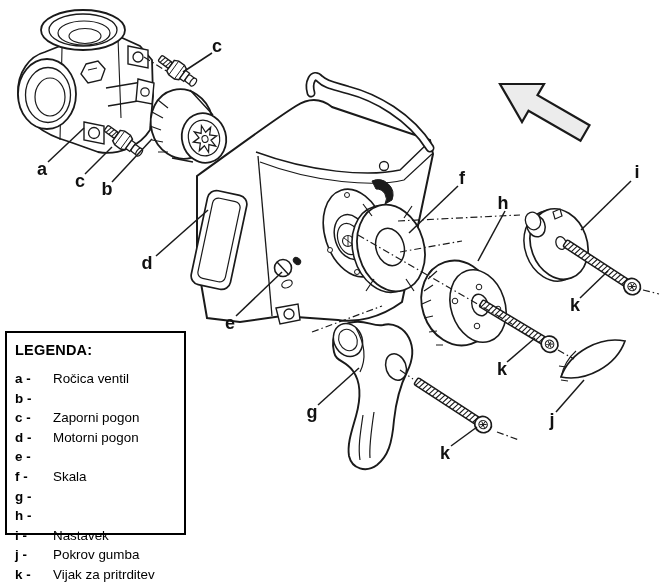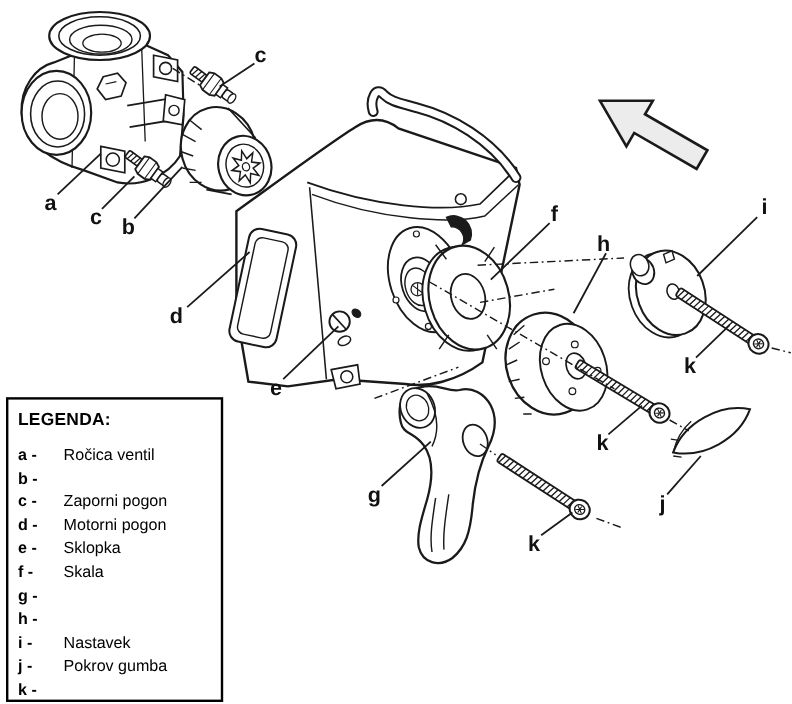--- a/index.html
+++ b/index.html
@@ -1,19 +1,19 @@
 <!DOCTYPE html>
 <html><head>
 <meta charset="utf-8">
 <style>
   html,body{margin:0;padding:0;background:#fff;}
   .stage{position:relative;width:660px;height:587px;background:#fff;overflow:hidden;
          font-family:"Liberation Sans",sans-serif;}
   .diagram-svg{position:absolute;left:0;top:0;}
-  .legend{position:absolute;left:5px;top:331px;width:181px;height:254px;
+  .legend{position:absolute;left:5px;top:331px;width:181px;height:204px;
           border:2.5px solid #000;background:#fff;box-sizing:border-box;
           padding:9px 6px 6px 8px;}
   .legend-title{font-size:14.5px;font-weight:bold;letter-spacing:.2px;color:#000;margin-bottom:11px;}
   .lrow{display:flex;line-height:19.6px;font-size:13.4px;color:#000;}
   .lk{width:38px;font-weight:bold;flex:0 0 38px;}
   .lv{flex:1;}
   svg text.part-label{font-family:"Liberation Sans",sans-serif;font-weight:bold;font-size:18px;fill:#111;text-anchor:middle;}
 </style>
 </head>
 <body>
@@ -242,21 +242,20 @@
   <div class="lrow">
         <span class="lk">c -</span>
         <span class="lv">Zaporni pogon</span>
       </div>
   <div class="lrow">
         <span class="lk">d -</span>
         <span class="lv">Motorni pogon</span>
       </div>
   <div class="lrow">
         <span class="lk">e -</span>
-        <span class="lv">Sklopka</span>
       </div>
   <div class="lrow">
         <span class="lk">f -</span>
         <span class="lv">Skala</span>
       </div>
   <div class="lrow">
         <span class="lk">g -</span>
       </div>
   <div class="lrow">
         <span class="lk">h -</span>
@@ -264,16 +263,17 @@
   <div class="lrow">
         <span class="lk">i -</span>
         <span class="lv">Nastavek</span>
       </div>
   <div class="lrow">
         <span class="lk">j -</span>
         <span class="lv">Pokrov gumba</span>
       </div>
   <div class="lrow">
         <span class="lk">k -</span>
+        <span class="lv">Vijak za pritrditev</span>
       </div>
 </div>
 
 </div>
 
 </body></html>

